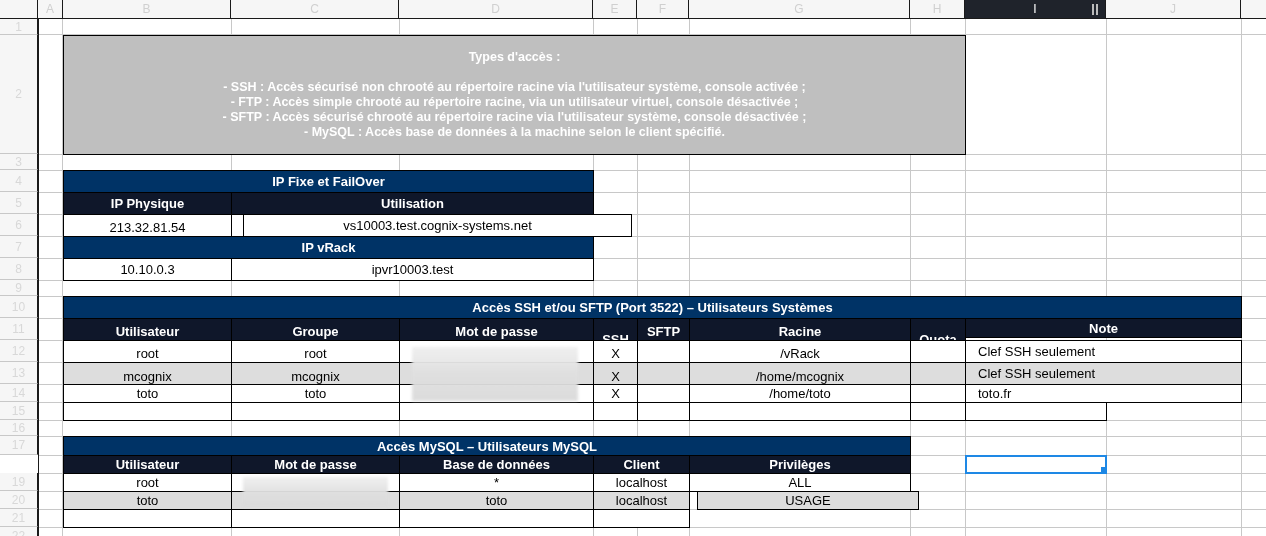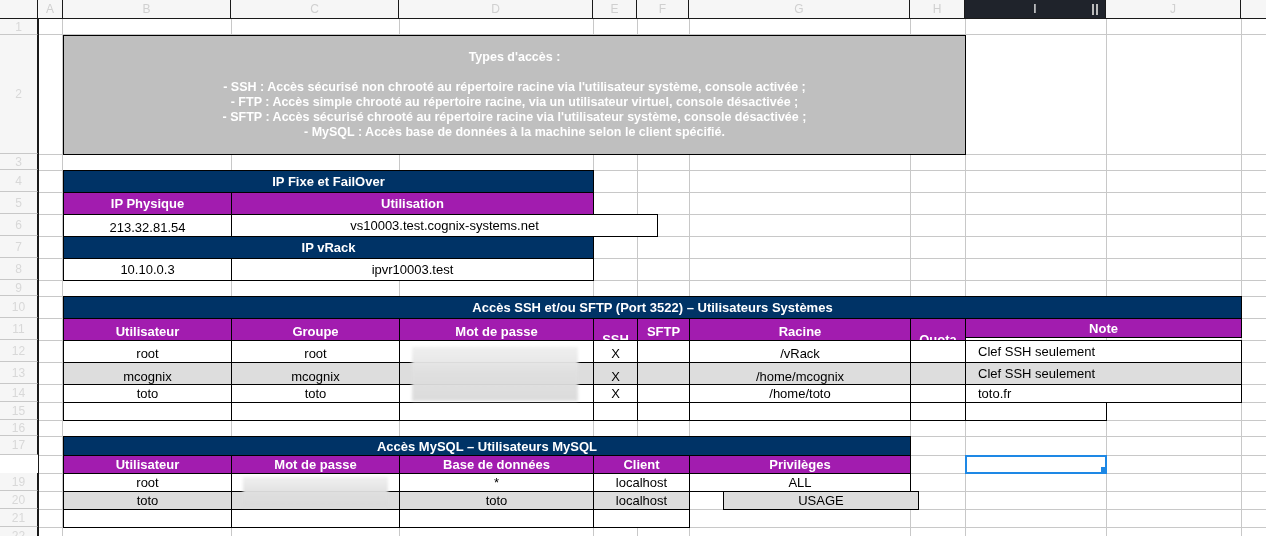--- a/index.html
+++ b/index.html
@@ -18,21 +18,21 @@
   .rowhdr.sel { background:#1f232b; color:#fff;margin-top:26px; }
   .corner { position:absolute; left:0; top:0; width:38px; height:19px; background:#f6f6f6;
             border-right:1px solid #1a1a1a; border-bottom:1px solid #1a1a1a; box-sizing:border-box; }
   
   .vline { position:absolute; top:19px; width:1px; height:517px; background:#c8c8c8; }
   .hline { position:absolute; left:38px; height:1px; width:1228px; background:#c8c8c8; }
   
   .cell { position:absolute; box-sizing:border-box; display:flex; align-items:center;
           justify-content:center; white-space:nowrap; overflow:hidden; font-size:13px; }
   .navy { background:#003366; color:#fff; font-weight:bold; }
-  .grey { background:#a21caf; color:#fff; font-weight:bold; }
+  .grey { background:#0f172a; color:#fff; font-weight:bold; }
   .light { background:#dddddd; }
   .white { background:#fff; }
   .bd { border:1px solid #000; }
   .left { justify-content:flex-start; padding-left:12px; }
   .info { background:#bfbfbf; color:#fff; font-weight:bold; font-size:12.5px;
           border:1.5px solid #000; display:flex; flex-direction:column; align-items:center;
           justify-content:center; text-align:center; line-height:15px; }
   .blur { position:absolute; background:linear-gradient(#efefef,#e0e0e0 50%,#dadada);
           filter:blur(1.5px); opacity:.95; }
   .selcell { position:absolute; border:2px solid #1e88e5; box-sizing:border-box; }
@@ -126,21 +126,21 @@
   <div>- FTP : Accès simple chrooté au répertoire racine, via un utilisateur virtuel, console désactivée ;</div>
   <div>- SFTP : Accès sécurisé chrooté au répertoire racine via l'utilisateur système, console désactivée ;</div>
   <div>- MySQL : Accès base de données à la machine selon le client spécifié.</div>
 </div>
 
 <div>
   <div class="cell navy bd" style="left:63px;top:170px;width:531px;height:23px">IP Fixe et FailOver</div>
   <div class="cell grey bd" style="left:63px;top:192px;width:169px;height:23px">IP Physique</div>
   <div class="cell grey bd" style="left:231px;top:192px;width:363px;height:23px">Utilisation</div>
   <div class="cell white bd" style="left:63px;top:214px;width:169px;height:23px;padding-top:4px">213.32.81.54</div>
-  <div class="cell white bd" style="left:231px;top:214px;width:427px;height:23px">vs10003.test.cognix-systems.net</div>
+  <div class="cell white bd" style="left:243px;top:214px;width:389px;height:23px">vs10003.test.cognix-systems.net</div>
   <div class="cell navy bd" style="left:63px;top:236px;width:531px;height:23px">IP vRack</div>
   <div class="cell white bd" style="left:63px;top:258px;width:169px;height:23px;">10.10.0.3</div>
   <div class="cell white bd" style="left:231px;top:258px;width:363px;height:23px">ipvr10003.test</div>
 </div>
 
 <div>
   <div class="cell navy bd" style="left:63px;top:296px;width:1179px;height:23px">Accès SSH et/ou SFTP (Port 3522) – Utilisateurs Systèmes</div>
 
   <div class="cell grey bd" style="left:63px;top:318px;width:169px;height:23px;padding-top:4px">Utilisateur</div>
   <div class="cell grey bd" style="left:231px;top:318px;width:169px;height:23px;padding-top:4px">Groupe</div>
@@ -201,21 +201,21 @@
   <div class="cell white bd" style="left:63px;top:473px;width:169px;height:19px">root</div>
   <div class="cell white bd" style="left:231px;top:473px;width:169px;height:19px"></div>
   <div class="cell white bd" style="left:399px;top:473px;width:195px;height:19px">*</div>
   <div class="cell white bd" style="left:593px;top:473px;width:97px;height:19px">localhost</div>
   <div class="cell white bd" style="left:689px;top:473px;width:222px;height:19px">ALL</div>
 
   <div class="cell light bd" style="left:63px;top:491px;width:169px;height:19px">toto</div>
   <div class="cell light bd" style="left:231px;top:491px;width:169px;height:19px"></div>
   <div class="cell light bd" style="left:399px;top:491px;width:195px;height:19px">toto</div>
   <div class="cell light bd" style="left:593px;top:491px;width:97px;height:19px">localhost</div>
-  <div class="cell light bd" style="left:723px;top:491px;width:196px;height:19px">USAGE</div>
+  <div class="cell light bd" style="left:697px;top:491px;width:222px;height:19px">USAGE</div>
 
   <div class="cell white bd" style="left:63px;top:509px;width:169px;height:19px"></div>
   <div class="cell white bd" style="left:231px;top:509px;width:169px;height:19px"></div>
   <div class="cell white bd" style="left:399px;top:509px;width:195px;height:19px"></div>
   <div class="cell white bd" style="left:593px;top:509px;width:97px;height:19px"></div>
 
   <div class="blur" style="left:243px;top:477px;width:145px;height:30px"></div>
 </div>
 
 <div class="selcell" style="left:965px;top:455px;width:142px;height:19px"></div>

